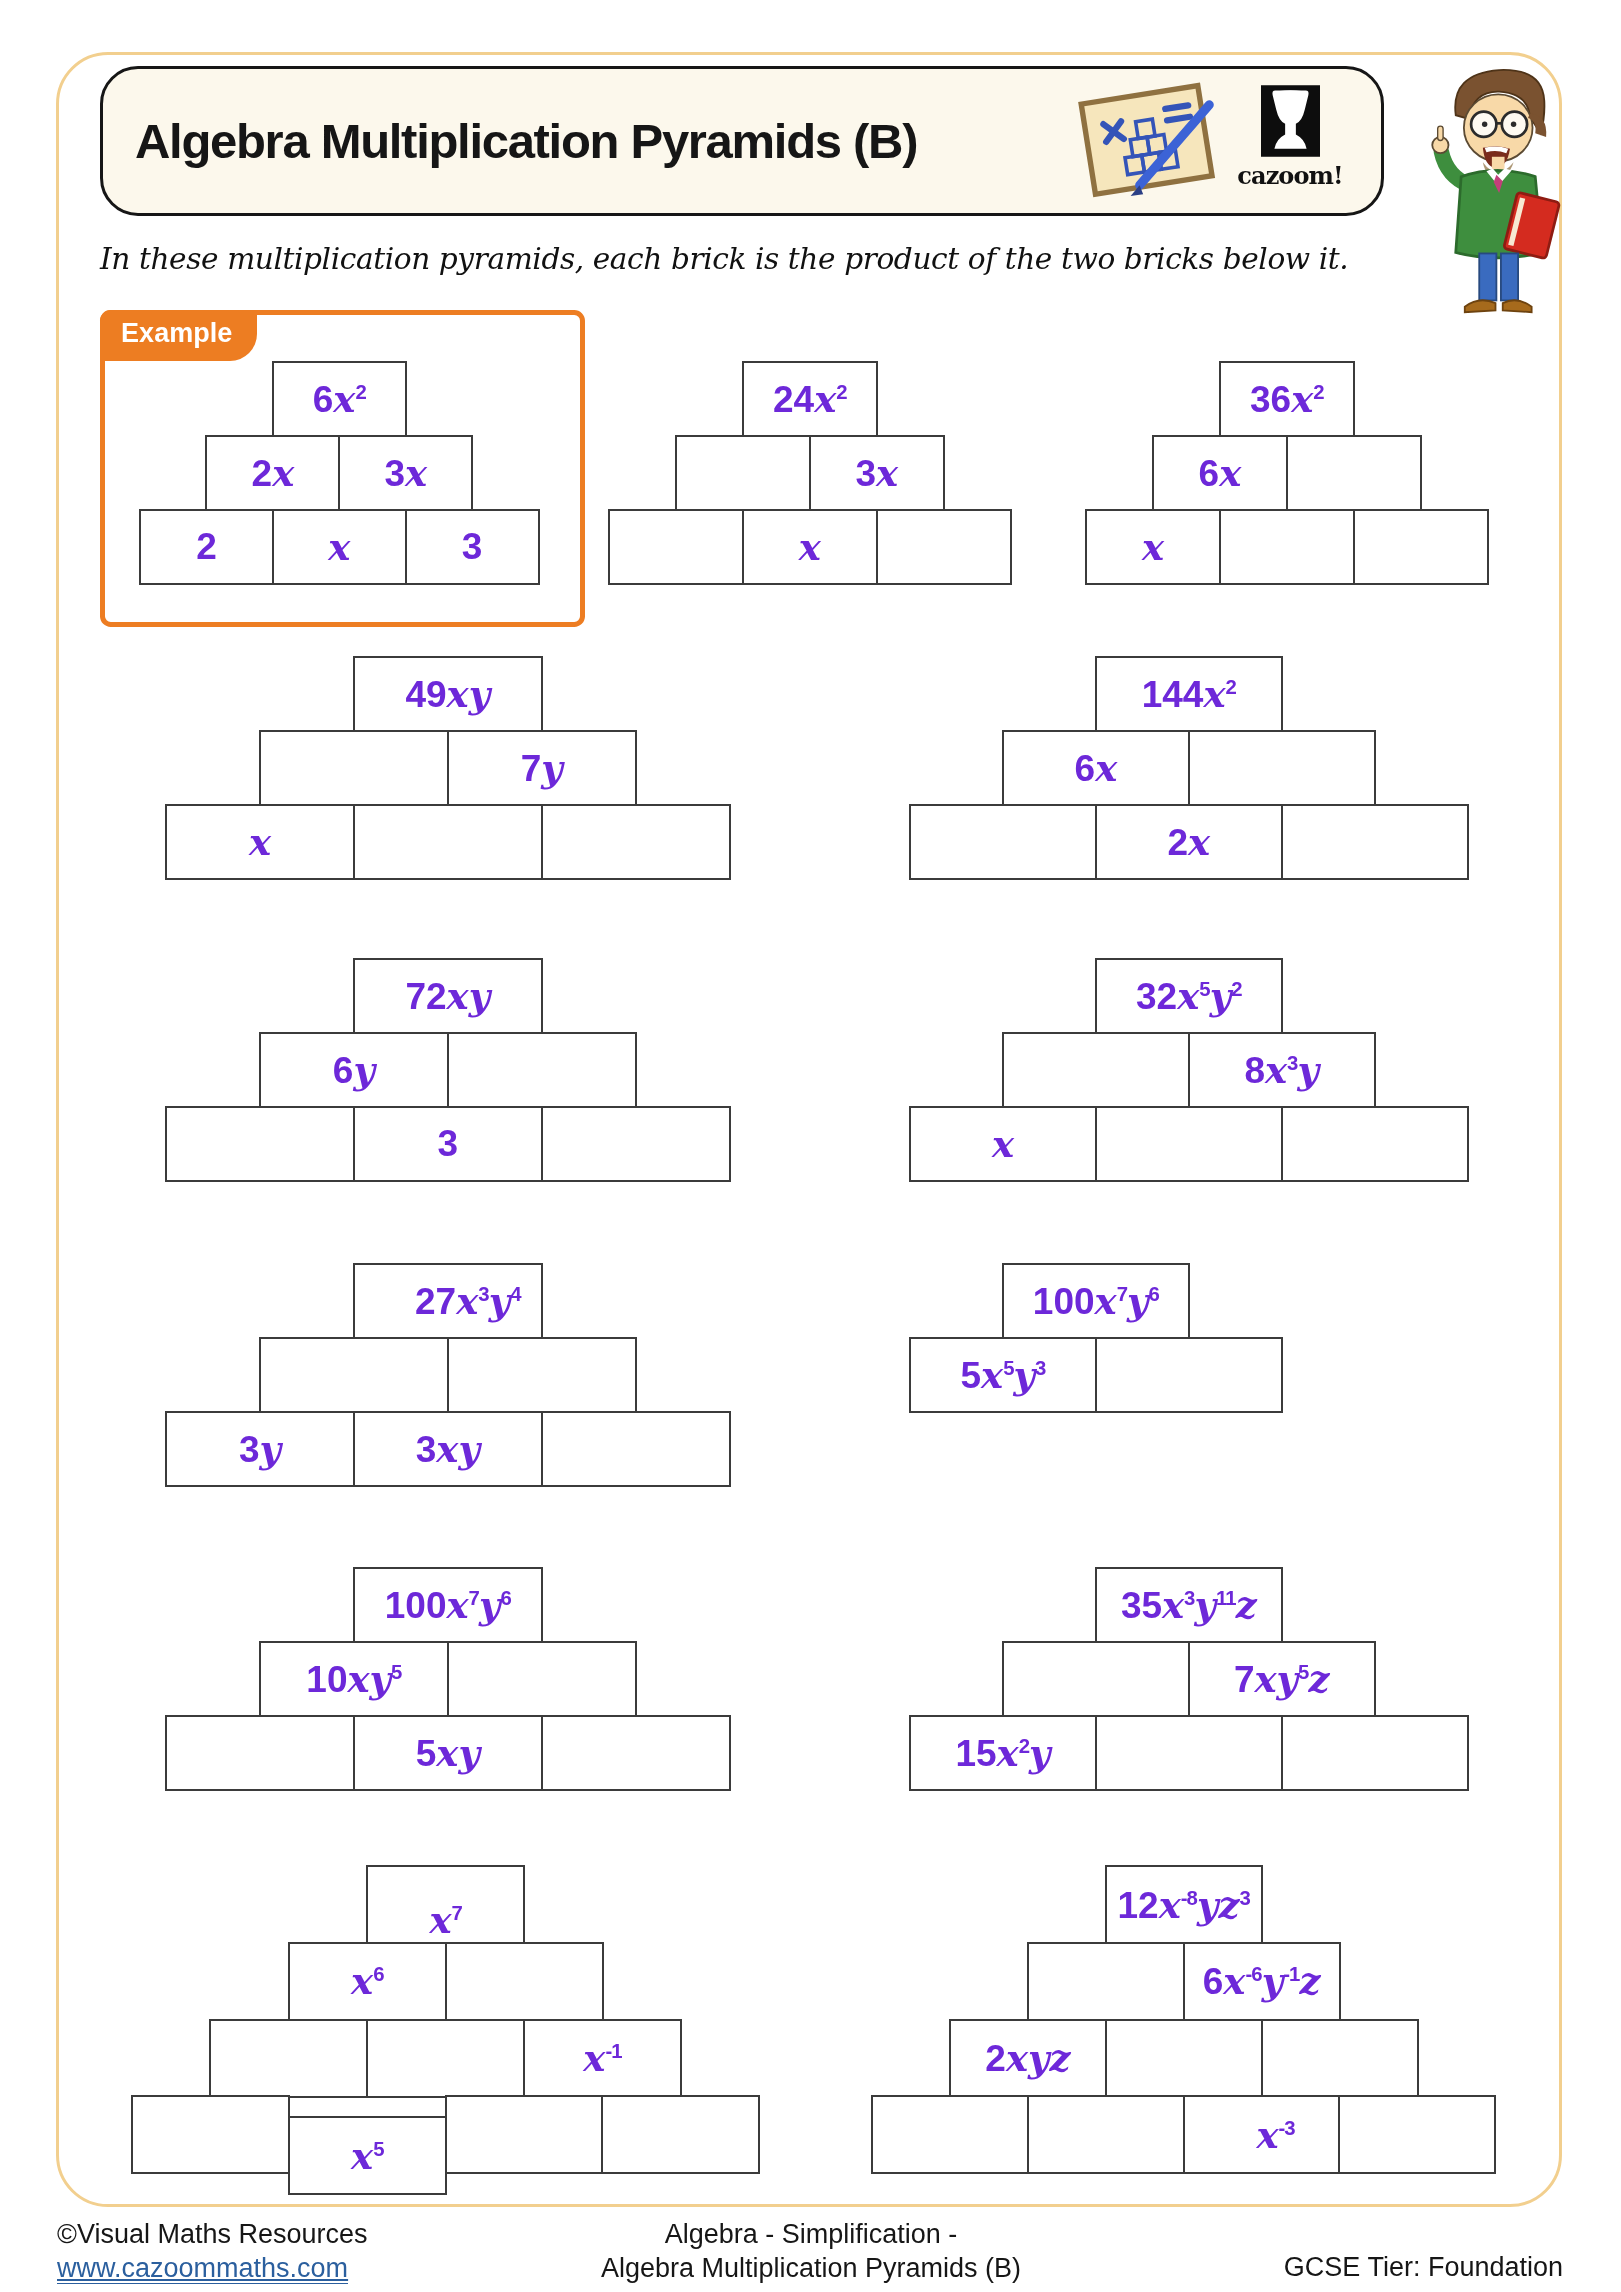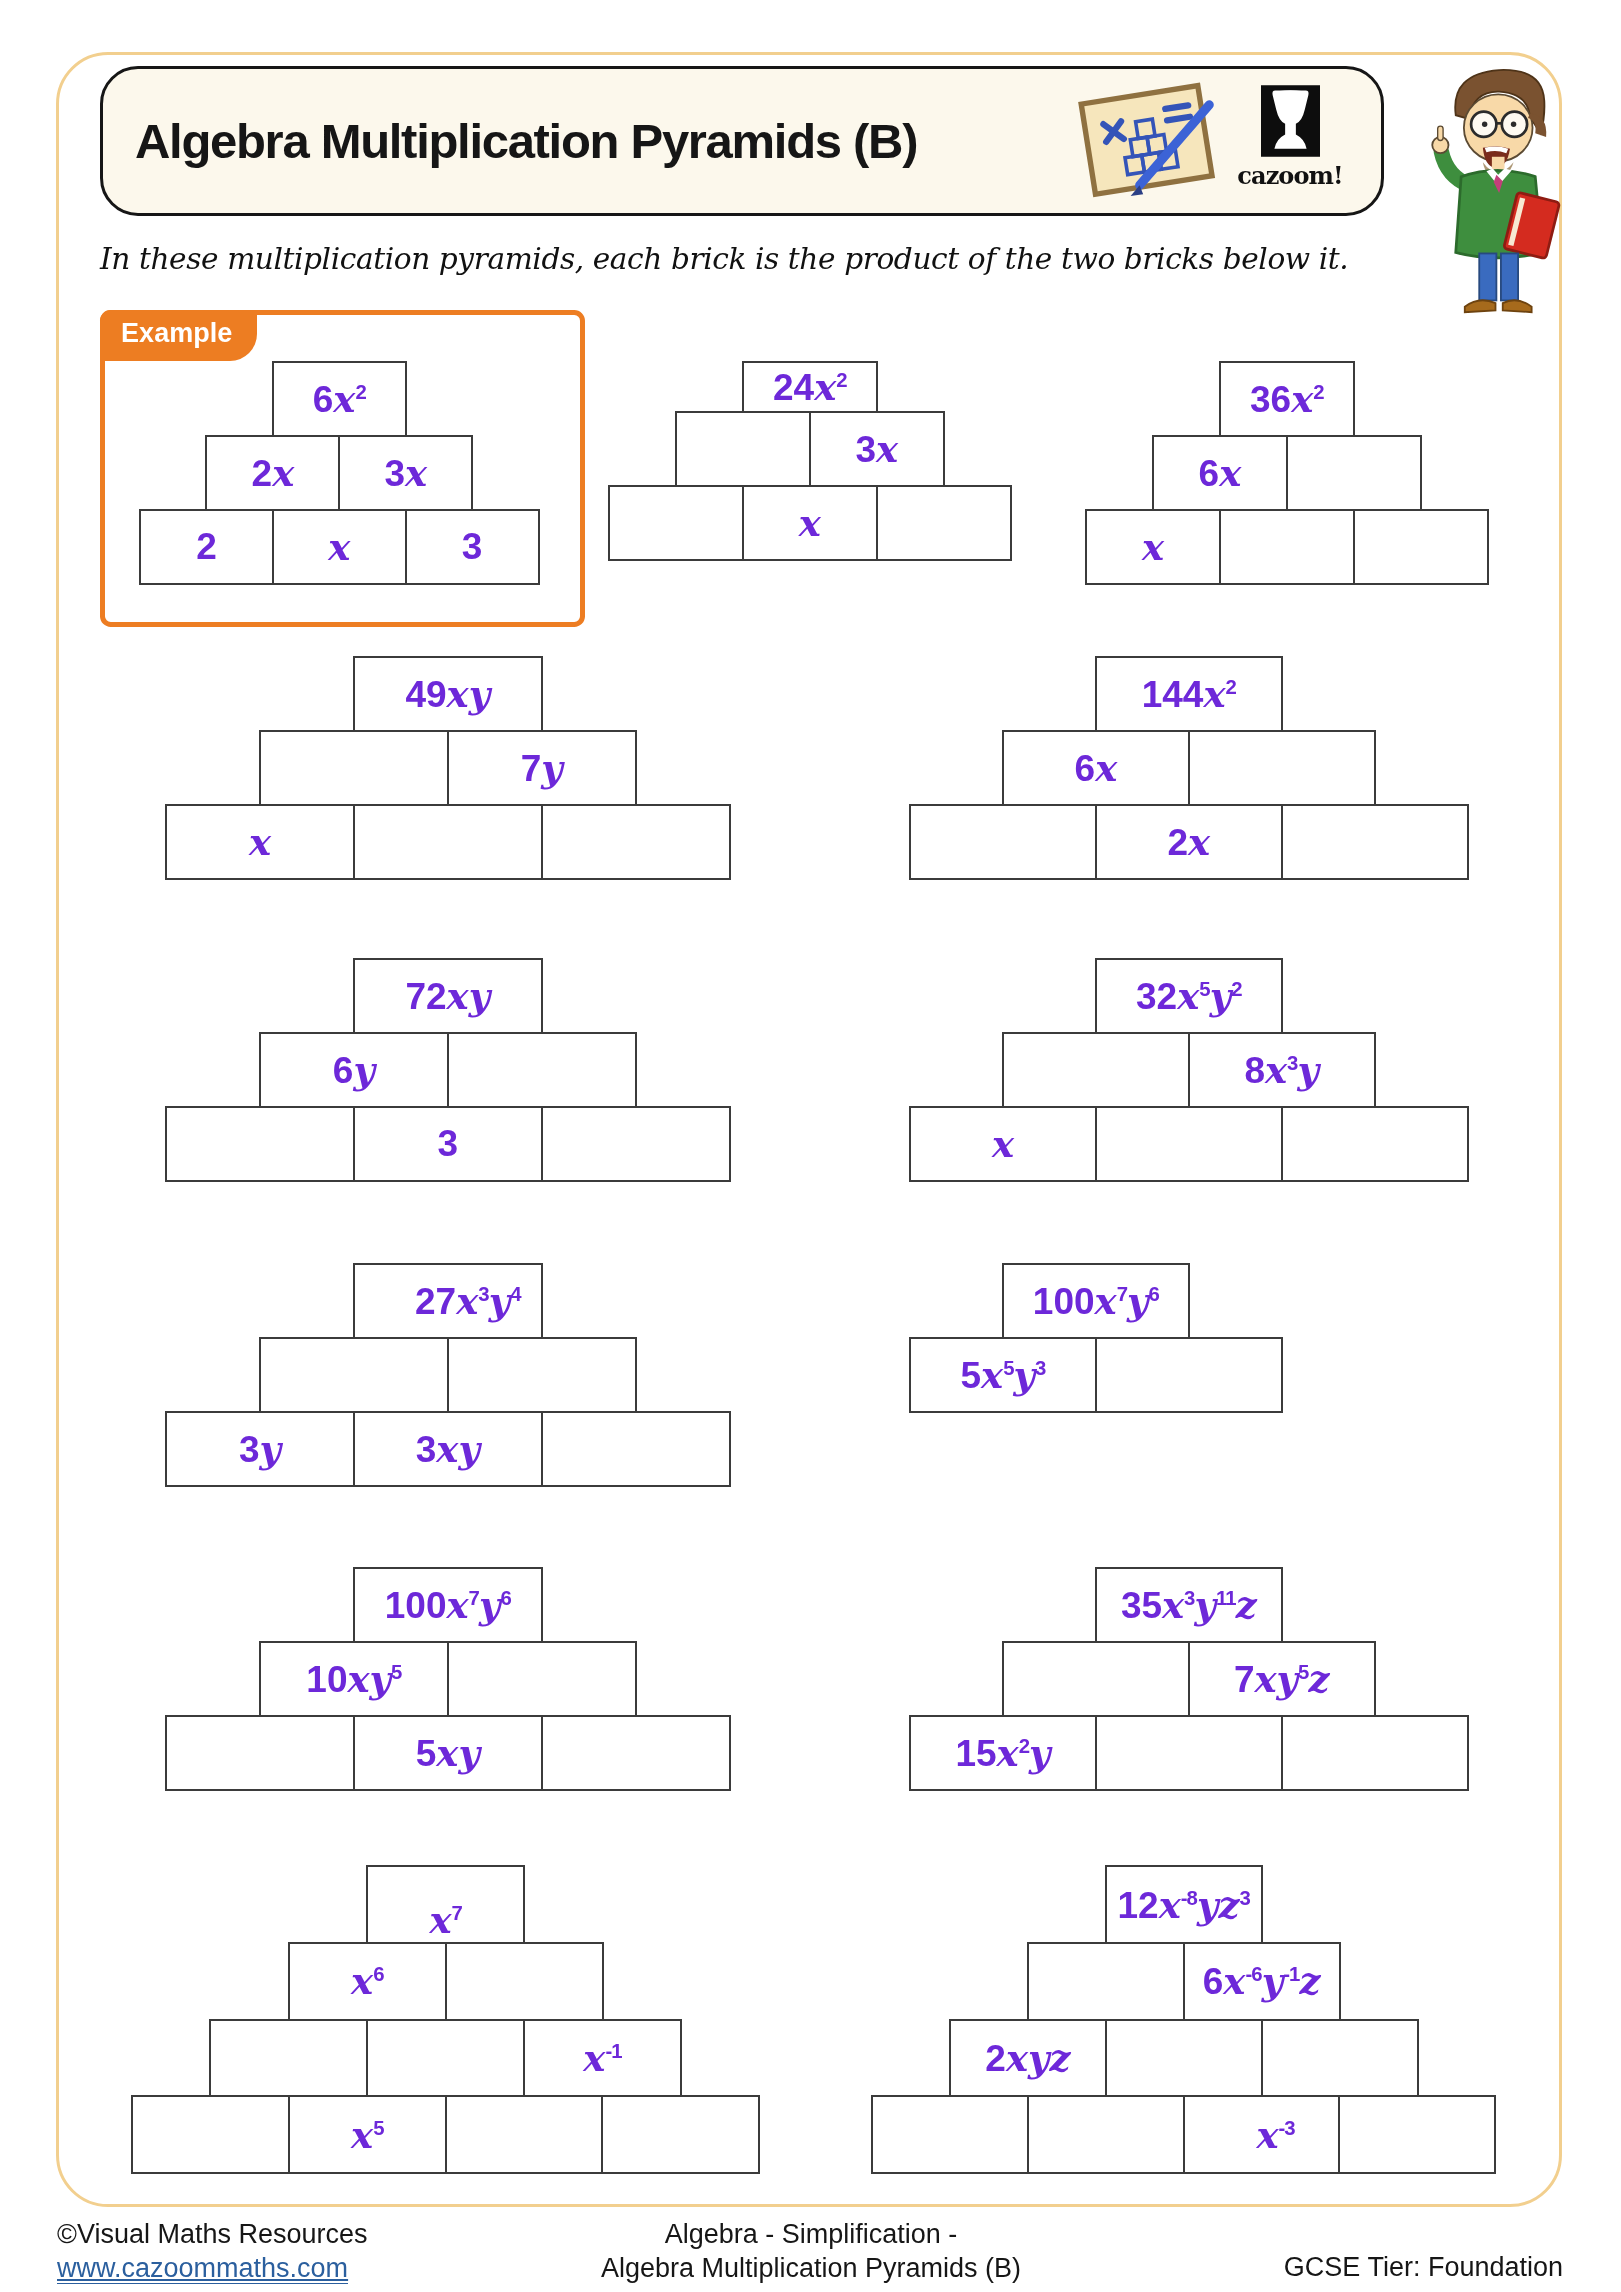--- a/index.html
+++ b/index.html
@@ -173,21 +173,21 @@
           <div class="brick" style="width: 135px; height: 76px;">
             <span class="expr"><span class="v">x</span></span>
           </div>
           <div class="brick" style="width: 135px; height: 76px;">
             <span class="expr">3</span>
           </div>
         </div>
       </div>
       <div class="pyramid" style="left: 608px; top: 361px;">
         <div class="prow">
-          <div class="brick" style="width: 136px; height: 52px;">
+          <div class="brick" style="width: 136px; height: 76px;">
             <span class="expr">24<span class="v">x</span><sup>2</sup></span>
           </div>
         </div>
         <div class="prow">
           <div class="brick" style="width: 136px; height: 76px;"></div>
           <div class="brick" style="width: 136px; height: 76px;">
             <span class="expr">3<span class="v">x</span></span>
           </div>
         </div>
         <div class="prow">
@@ -385,21 +385,21 @@
         </div>
         <div class="prow">
           <div class="brick" style="width: 159px; height: 79px;"></div>
           <div class="brick" style="width: 159px; height: 79px;"></div>
           <div class="brick" style="width: 159px; height: 79px;">
             <span class="expr"><span class="v">x</span><sup>-1</sup></span>
           </div>
         </div>
         <div class="prow">
           <div class="brick" style="width: 159px; height: 79px;"></div>
-          <div class="brick" style="width: 159px; height: 79px;">
+          <div class="brick" style="width: 159px; height: 79px; margin-top: 21px;">
             <span class="expr"><span class="v">x</span><sup>5</sup></span>
           </div>
           <div class="brick" style="width: 159px; height: 79px;"></div>
           <div class="brick" style="width: 159px; height: 79px;"></div>
         </div>
       </div>
       <div class="pyramid" style="left: 871px; top: 1865px;">
         <div class="prow">
           <div class="brick" style="width: 158px; height: 79px;">
             <span class="expr">12<span class="v">x</span><sup>-8</sup><span class="v">y</span><span class="v">z</span><sup>3</sup></span>

